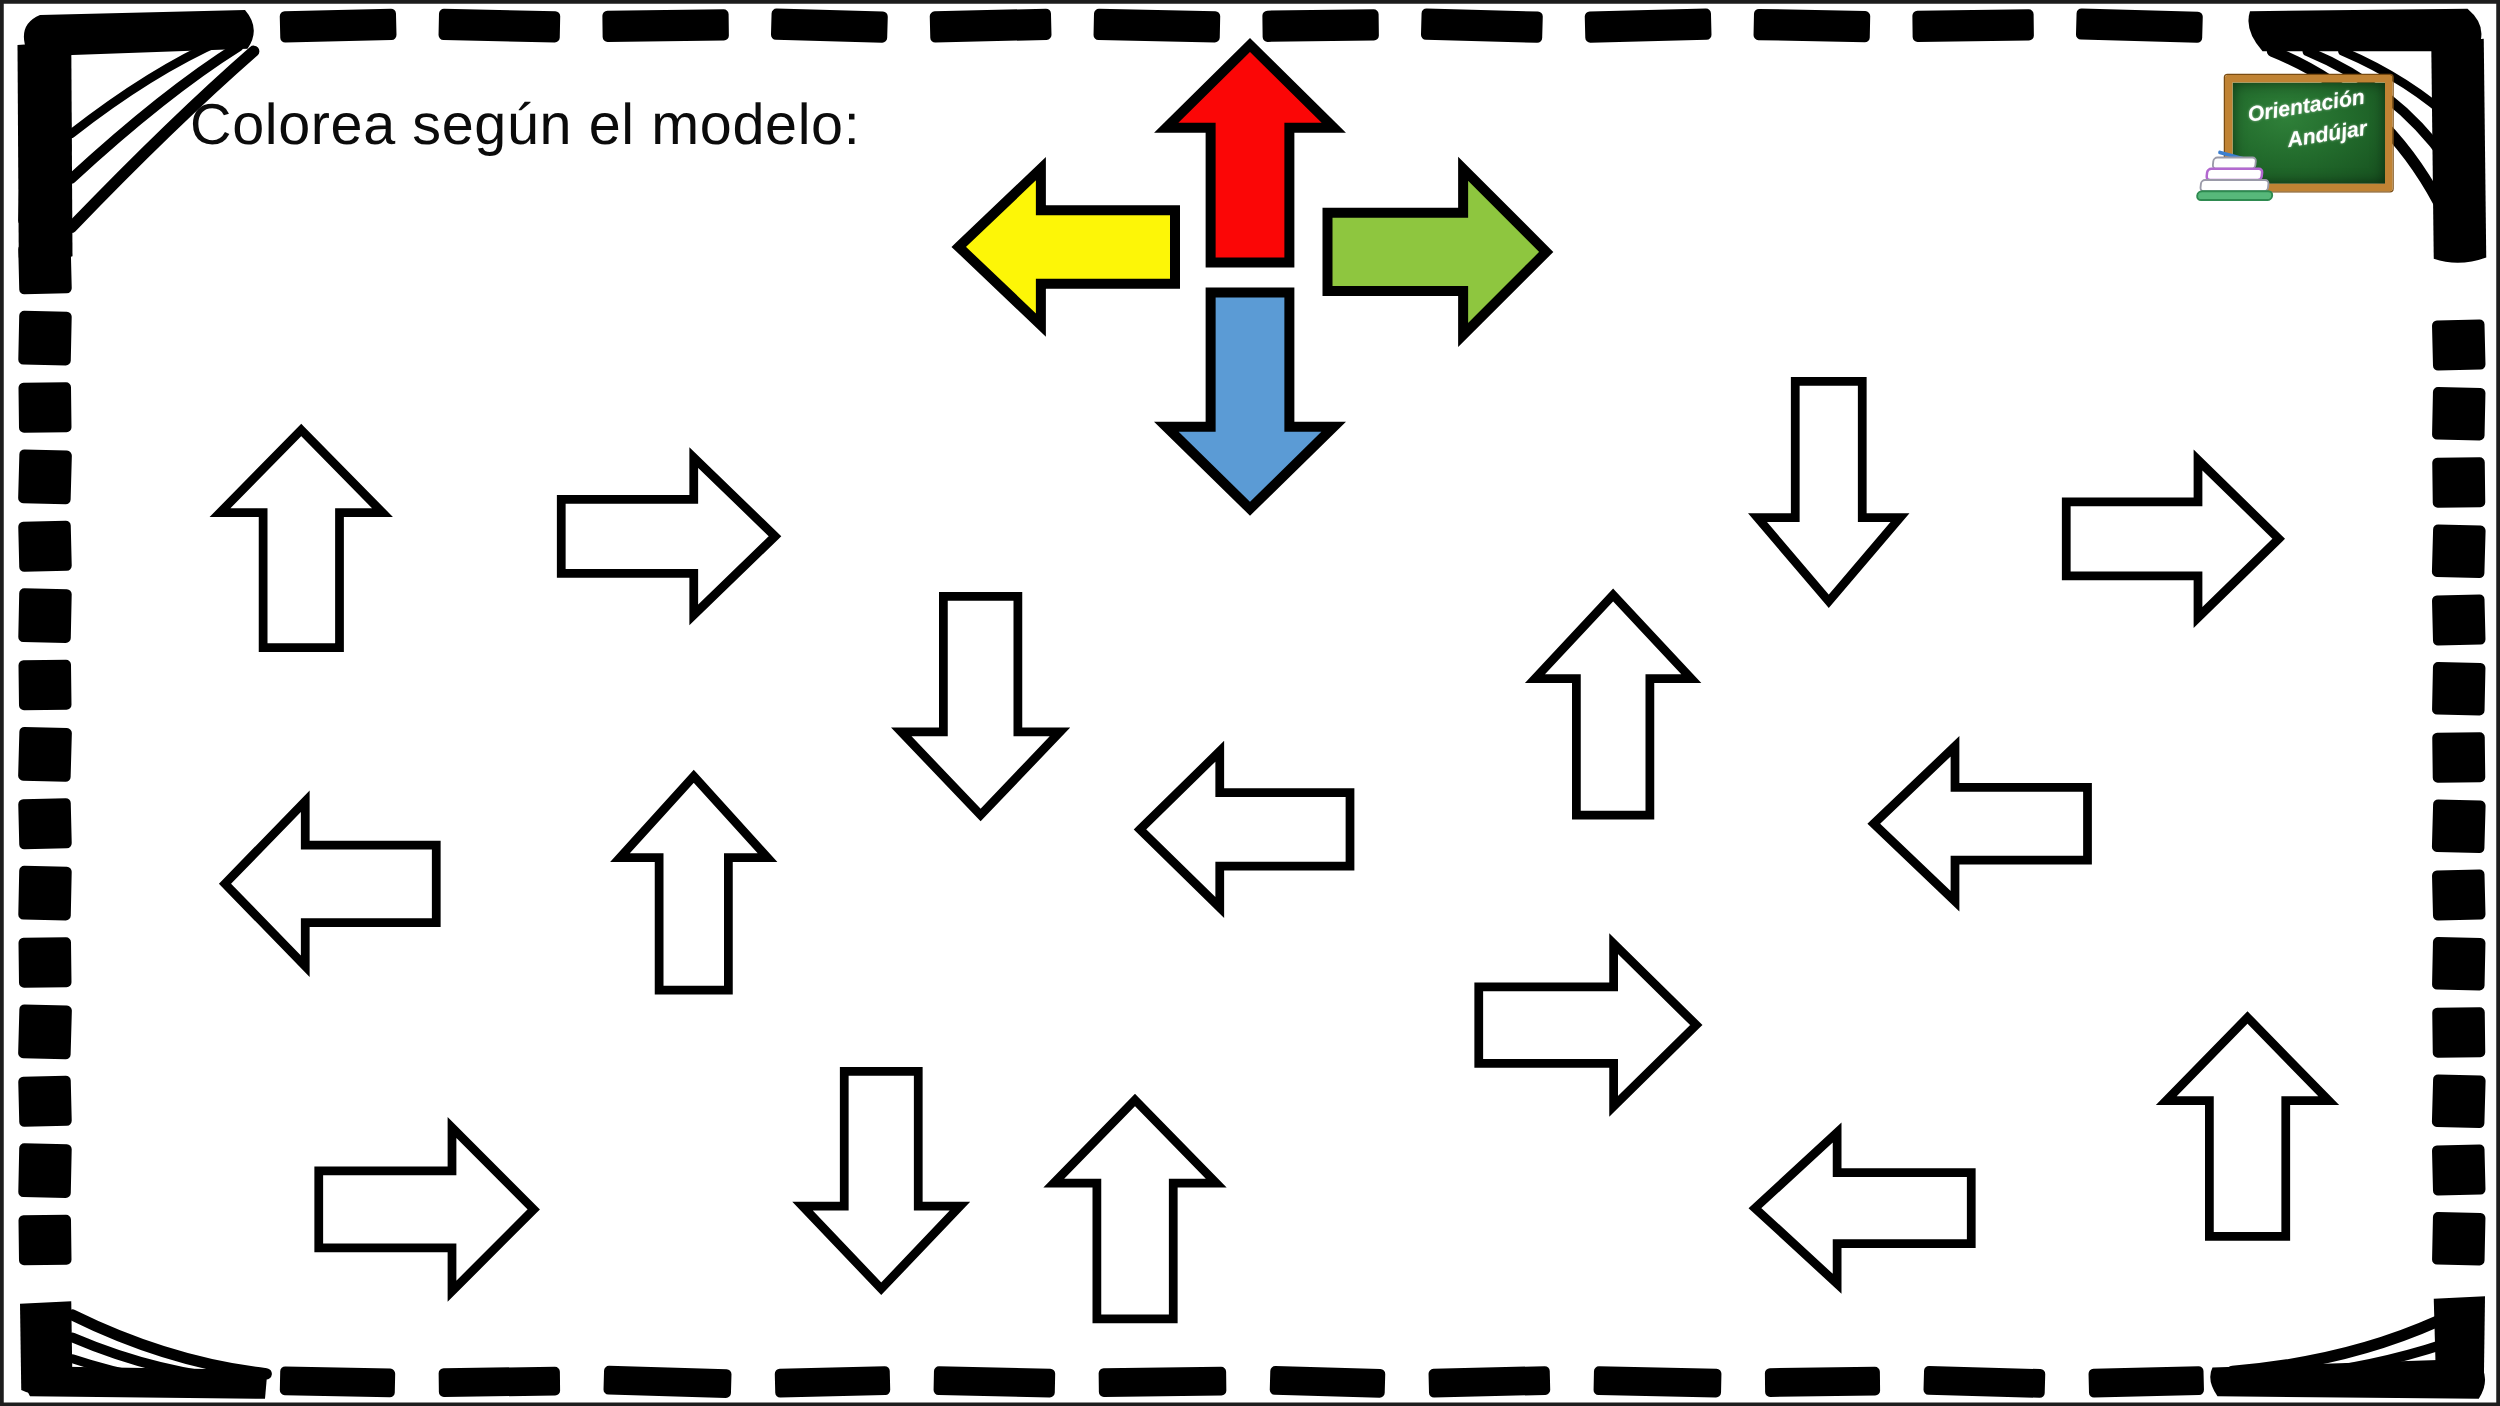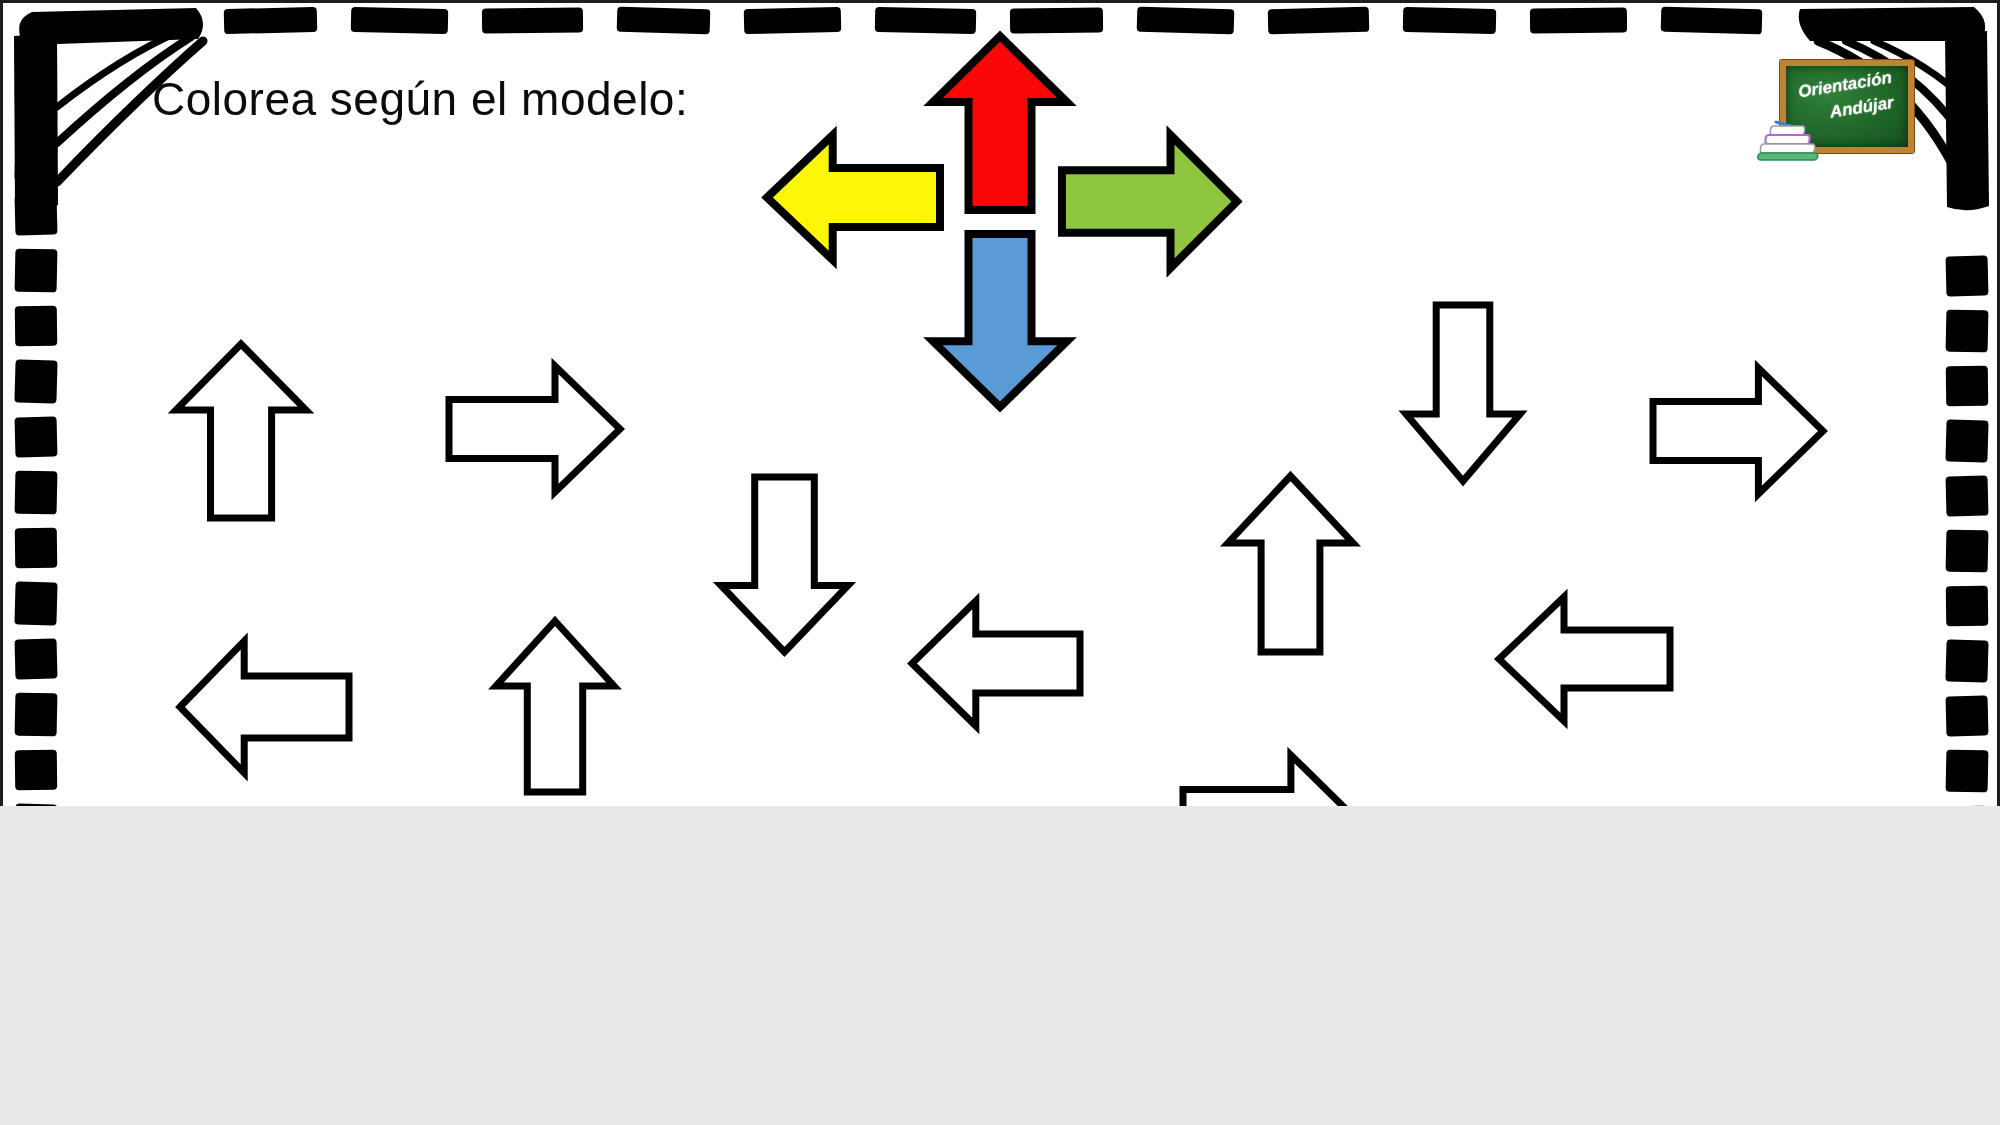--- a/index.html
+++ b/index.html
@@ -1,19 +1,19 @@
 <!DOCTYPE html>
 <html><head>
 <meta charset="utf-8">
 <style>
   html, body { margin: 0; padding: 0; background: #e8e8e8; }
   .page {
     position: relative;
     width: 2000px;
-    height: 806px;
+    height: 1125px;
     background: #ffffff;
     overflow: hidden;
     font-family: "Liberation Sans", sans-serif;
     box-sizing: border-box;
   }
   .page-title {
     position: absolute;
     left: 152px;
     top: 72px;
     font-size: 46px;

